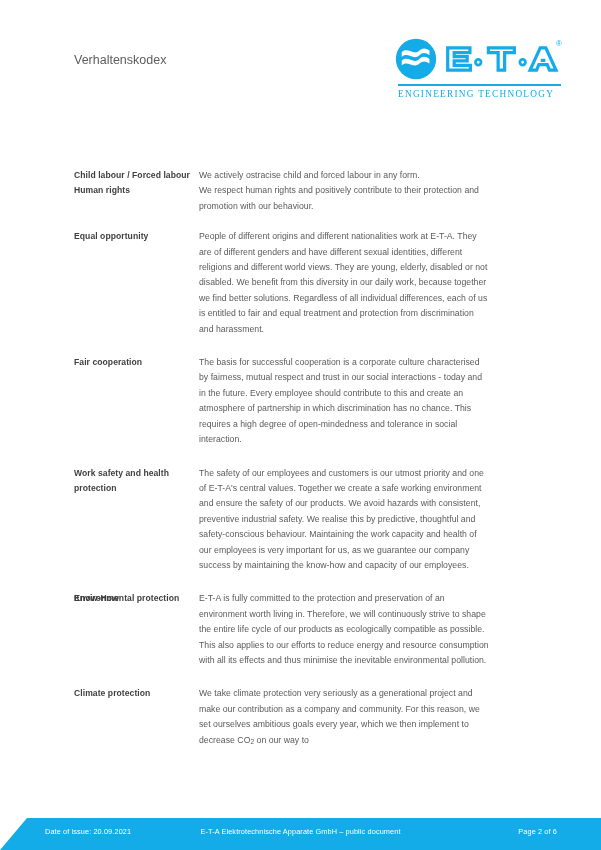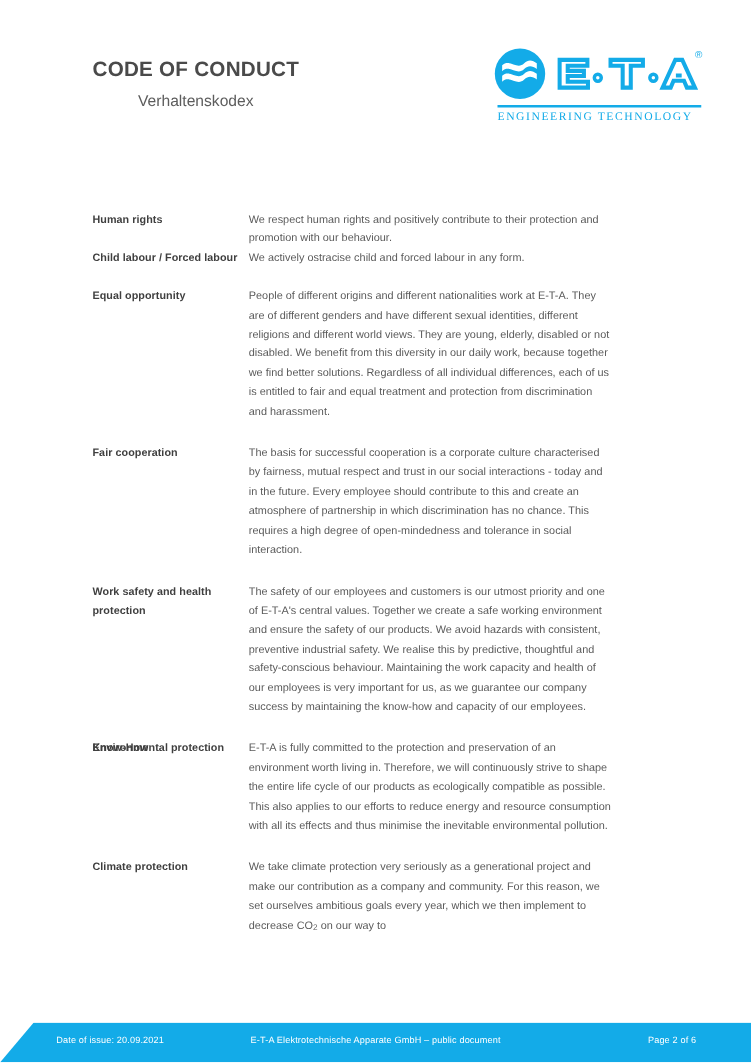--- a/index.html
+++ b/index.html
@@ -188,21 +188,20 @@
   .footer-right { right: 44px; }
 </style>
 </head>
 <body>
 
 <div class="page">
 
   <div class="header">
 
     <div class="title-block">
-      <div class="doc-title">CODE OF CONDUCT</div>
       <div class="doc-subtitle">Verhaltenskodex</div>
     </div>
 
     <div class="logo">
       <div class="logo-row">
 
         <svg class="logo-mark" viewBox="0 0 100 100">
           <circle cx="50" cy="50" r="48" fill="#13ABE8"></circle>
           <g fill="#ffffff">
             <path d="M16 34 C30 20, 44 44, 58 30 C66 22, 74 24, 82 30 L82 41 C74 35, 66 33, 58 41 C44 55, 30 31, 16 45 Z"></path>
@@ -229,27 +228,27 @@
         <span class="logo-reg">®</span>
       </div>
       <div class="logo-rule"></div>
       <div class="logo-tagline">ENGINEERING TECHNOLOGY</div>
     </div>
   </div>
 
   <div class="content">
 
     <div class="section">
+      <div class="section-label">Child labour / Forced labour</div>
+      <p class="section-body">We actively ostracise child and forced labour in any form.</p>
+    </div>
+
+    <div class="section">
       <div class="section-label">Human rights</div>
       <p class="section-body">We respect human rights and positively contribute to their protection and promotion with our behaviour.</p>
-    </div>
-
-    <div class="section">
-      <div class="section-label">Child labour / Forced labour</div>
-      <p class="section-body">We actively ostracise child and forced labour in any form.</p>
     </div>
 
     <div class="spacer-md"></div>
 
     <div class="section">
       <div class="section-label">Equal opportunity</div>
       <p class="section-body">People of different origins and different nationalities work at E-T-A. They are of different genders and have different sexual identities, different religions and different world views. They are young, elderly, disabled or not disabled. We benefit from this diversity in our daily work, because together we find better solutions. Regardless of all individual differences, each of us is entitled to fair and equal treatment and protection from discrimination and harassment.</p>
     </div>
 
     <div class="spacer-lg"></div>

